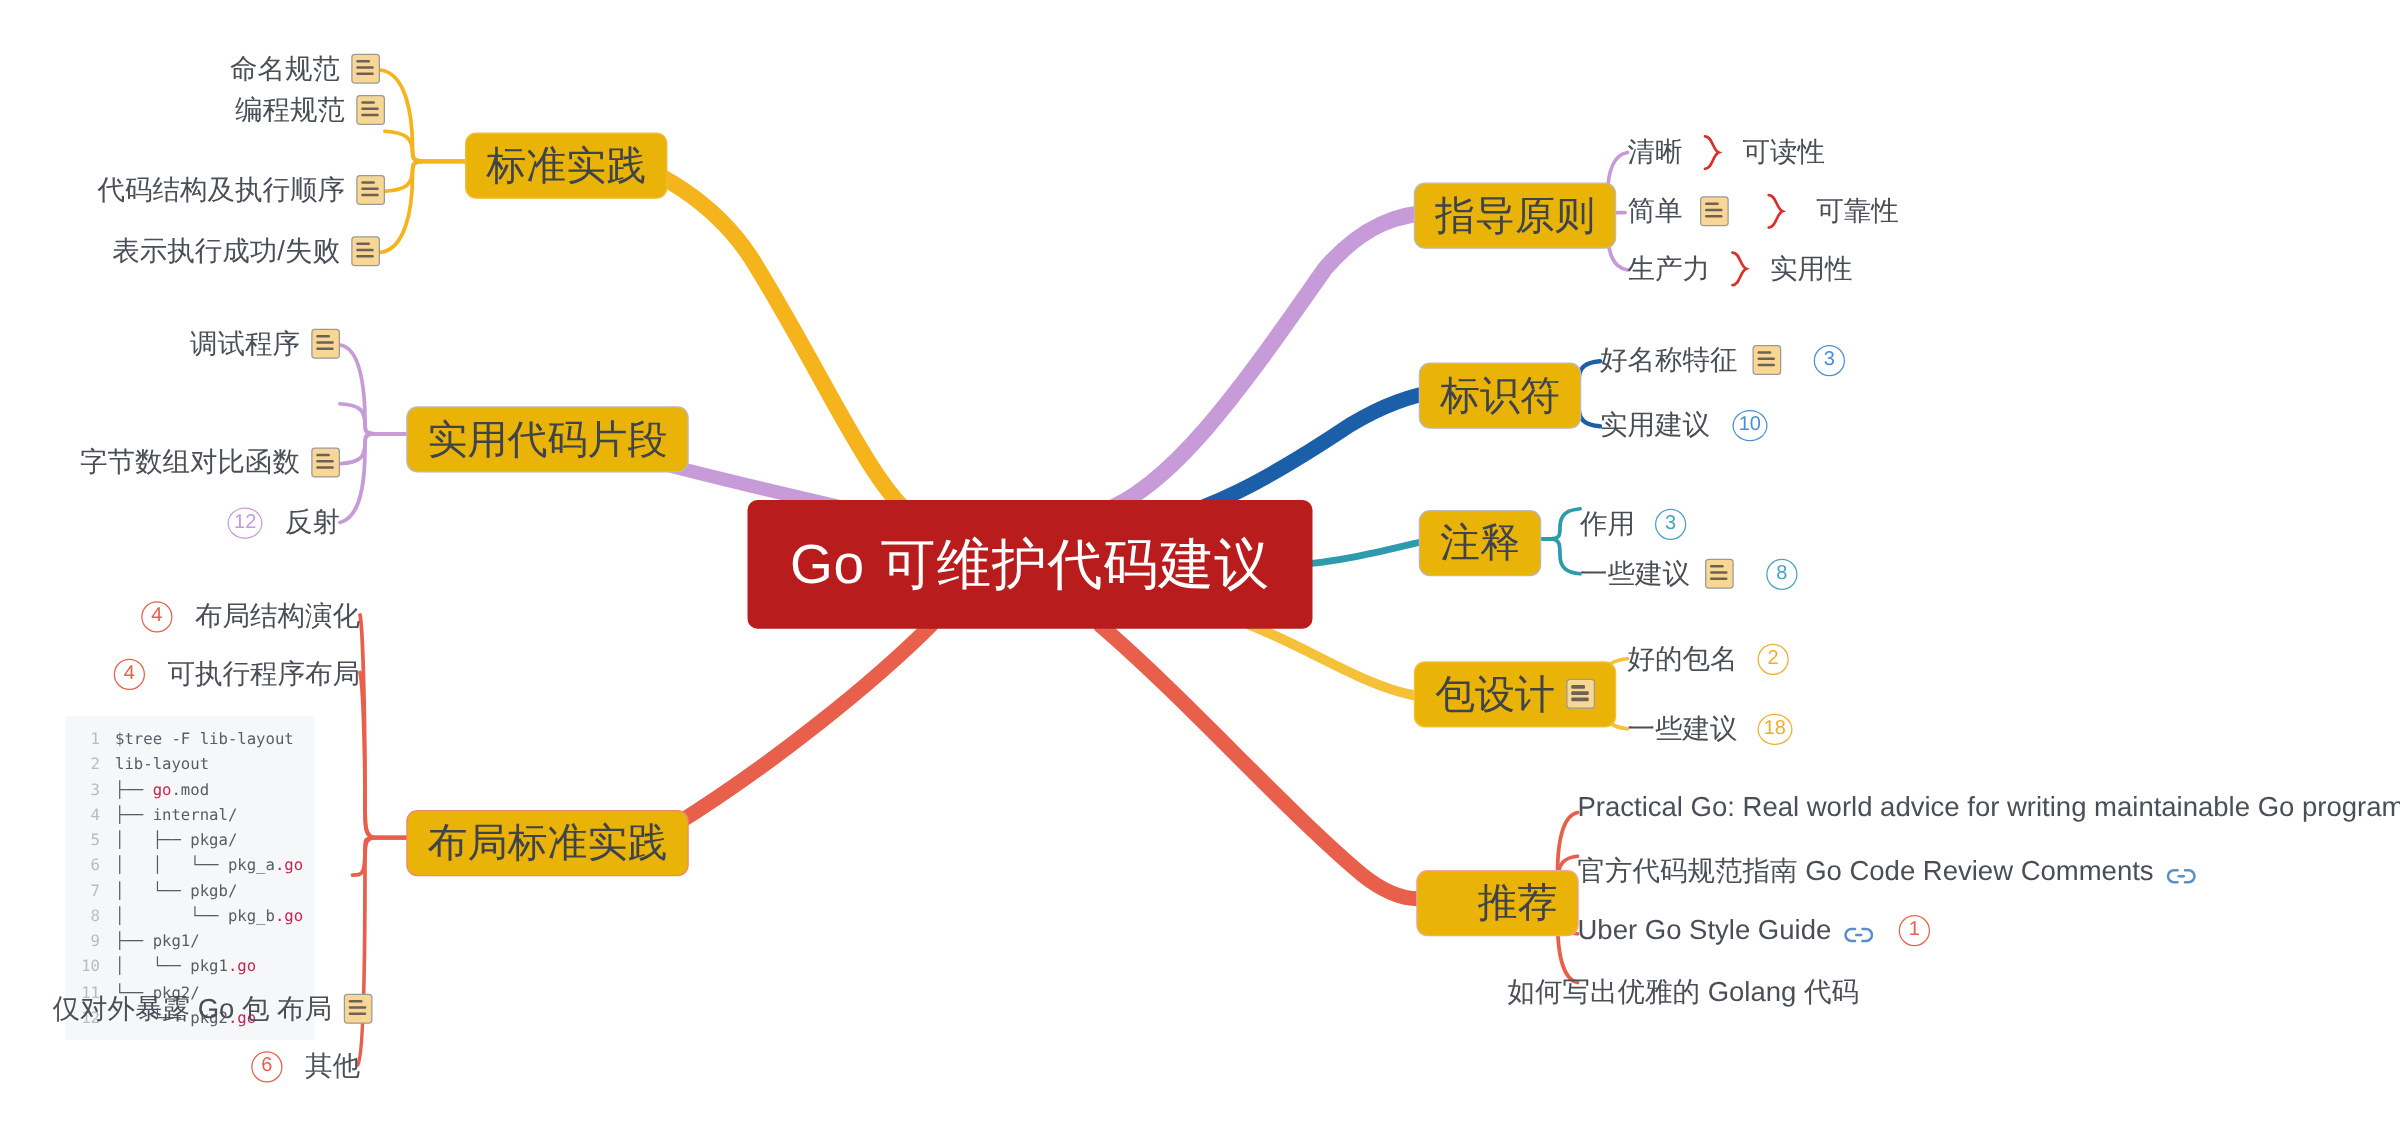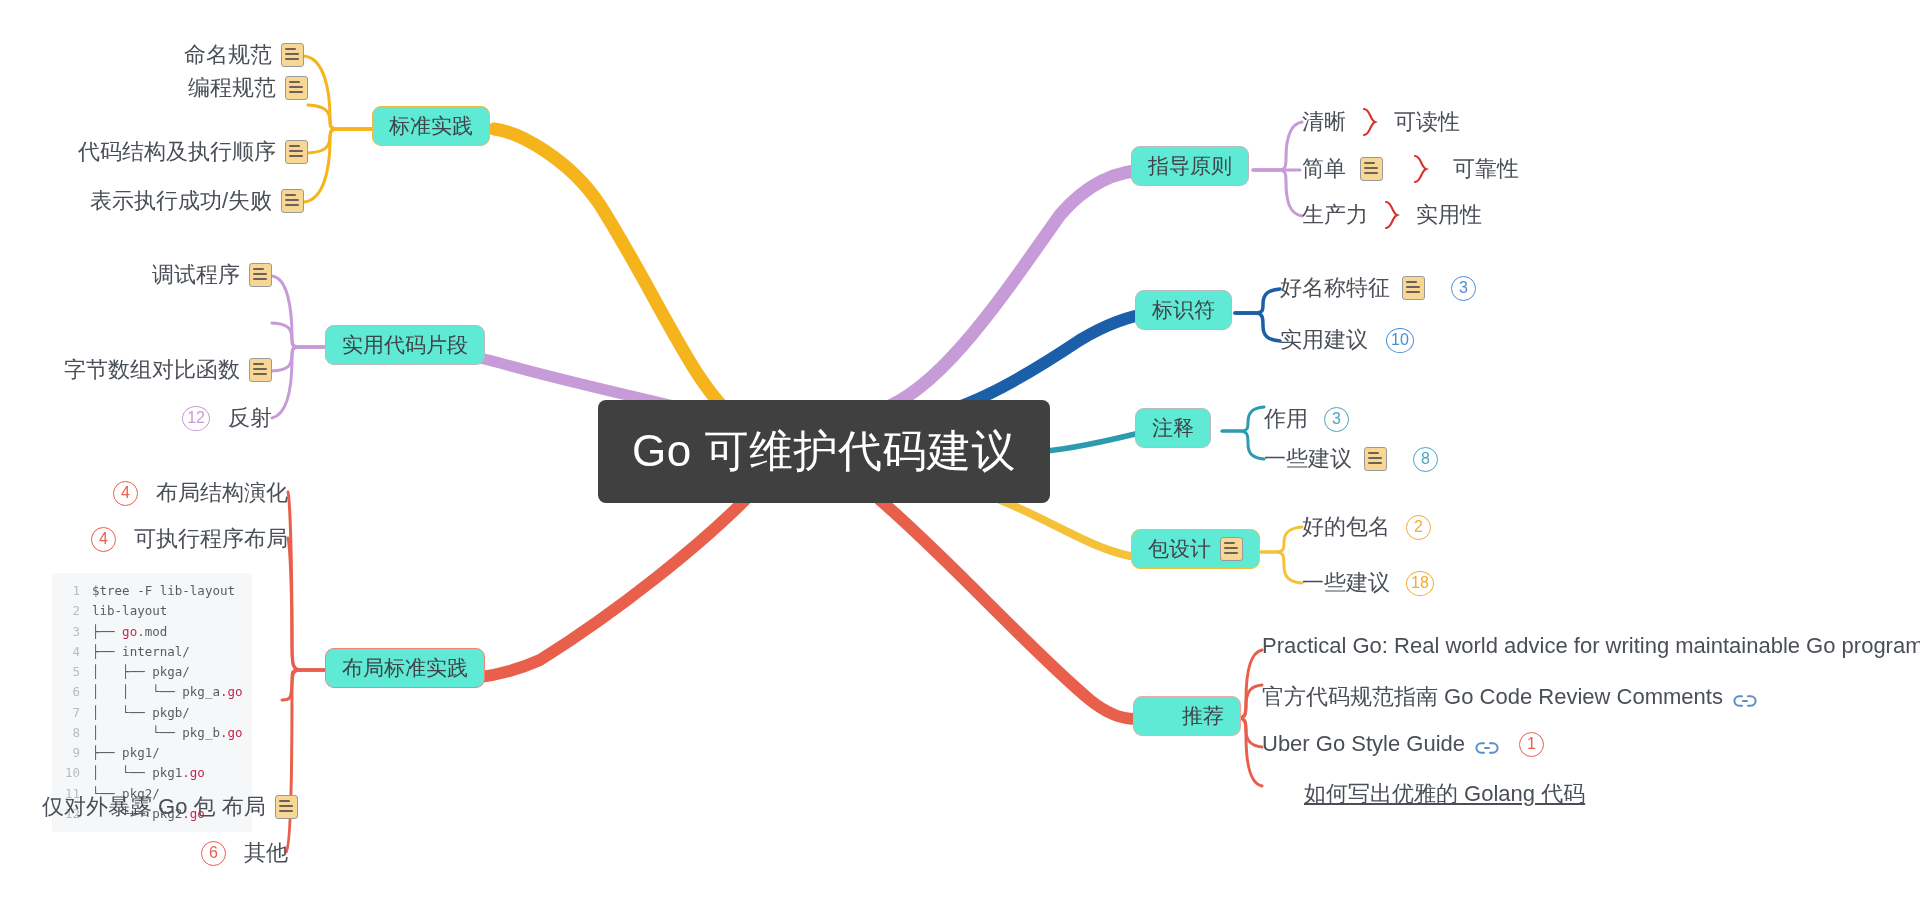--- a/index.html
+++ b/index.html
@@ -8,36 +8,36 @@
     font-family:"Liberation Sans","DejaVu Sans",sans-serif;
     color:#444950;
   }
   #canvas{position:absolute;inset:0;width:1920px;height:909px;}
   svg.links{position:absolute;left:0;top:0;width:1920px;height:909px;pointer-events:none;}
 
   .node{position:absolute;box-sizing:border-box;display:flex;align-items:center;}
 
   
   .box{
-    border:1.4px solid #bdbdbd;border-radius:9px;background:#5eead4;
-    padding:7px 16px;font-size:21px;line-height:1.15;color:#3f444b;
+    border:1.4px solid #bdbdbd;border-radius:9px;background:#eab308;
+    padding:7px 16px;font-size:32px;line-height:1.15;color:#3f444b;
     white-space:nowrap;gap:9px;
   }
   .box.y{border-color:#f2b93c;}
   .box.p{border-color:#b9b9c0;}
   .box.r{border-color:#f08576;}
   .box.v{border-color:#b9b9c0;}
   .box.b{border-color:#b9b9c0;}
   .box.t{border-color:#b9b9c0;}
   .box.o{border-color:#f5c139;}
   .box.rr{border-color:#f0a69b;}
 
   
   .central{
-    background:#404040;border-radius:8px;color:#fff;
+    background:#b91c1c;border-radius:8px;color:#fff;
     font-size:44px;letter-spacing:.5px;padding:22px 34px;white-space:nowrap;
     font-weight:400;
   }
 
   
   .leaf{
     font-size:22px;white-space:nowrap;gap:9px;color:#4a4f57;
     align-items:center;
   }
   .leaf.rightal{justify-content:flex-end;}
@@ -368,17 +368,17 @@
     <span class="link-icon">
       <svg viewBox="0 0 24 16" width="24" height="16">
         <path d="M10 8 H14" stroke="#5b8fc9" stroke-width="2" stroke-linecap="round"></path>
         <path d="M9 3.2 H6.2 A4.8 4.8 0 0 0 6.2 12.8 H9" stroke="#5b8fc9" stroke-width="2" fill="none" stroke-linecap="round"></path>
         <path d="M15 3.2 H17.8 A4.8 4.8 0 0 1 17.8 12.8 H15" stroke="#5b8fc9" stroke-width="2" fill="none" stroke-linecap="round"></path>
       </svg>
     </span>
     <span class="badge red" style="margin-left:10px;">1</span>
   </div>
 
-  <div class="node leaf lat" style="left:1304px;top:779px;text-decoration:underline;">
+  <div class="node leaf lat" style="left:1206px;top:779px;">
     <span>如何写出优雅的 Golang 代码</span>
   </div>
 
 </div>
 
 </body></html>

